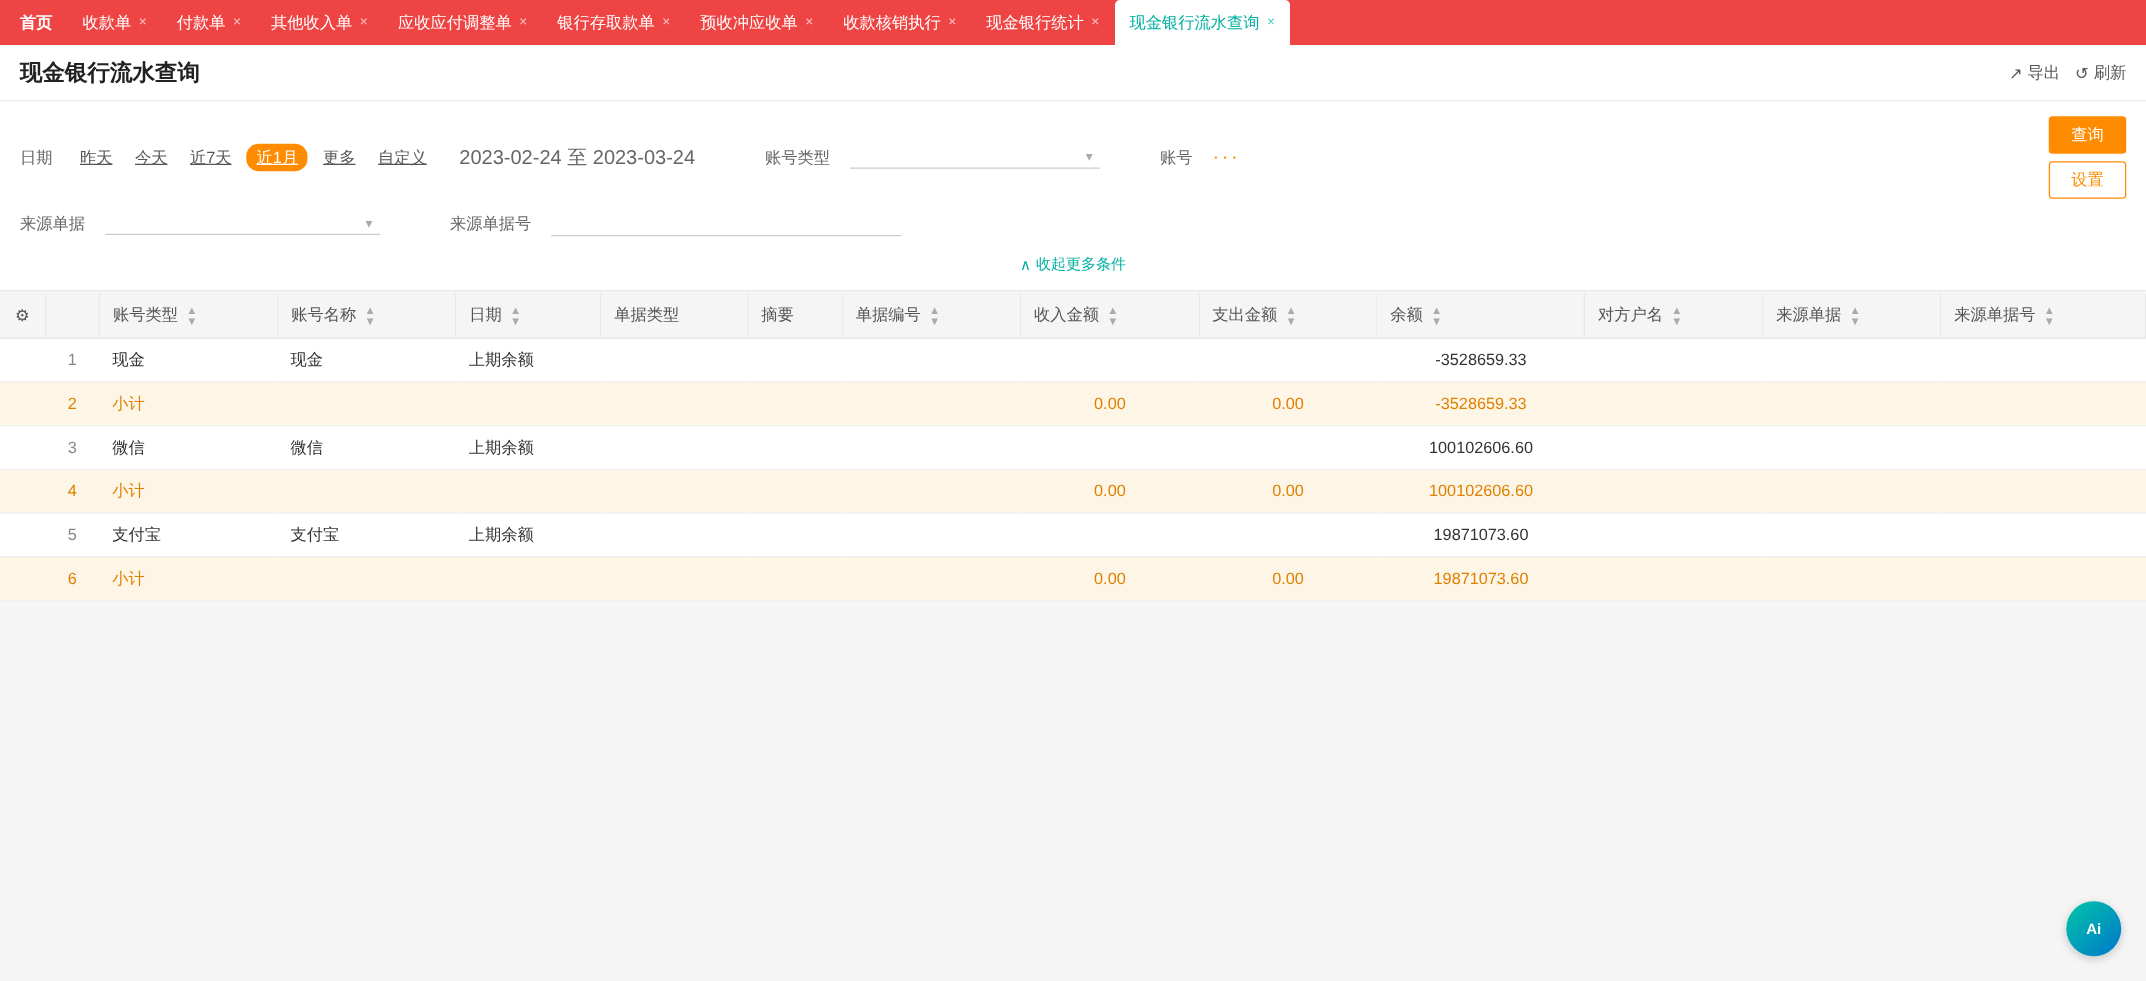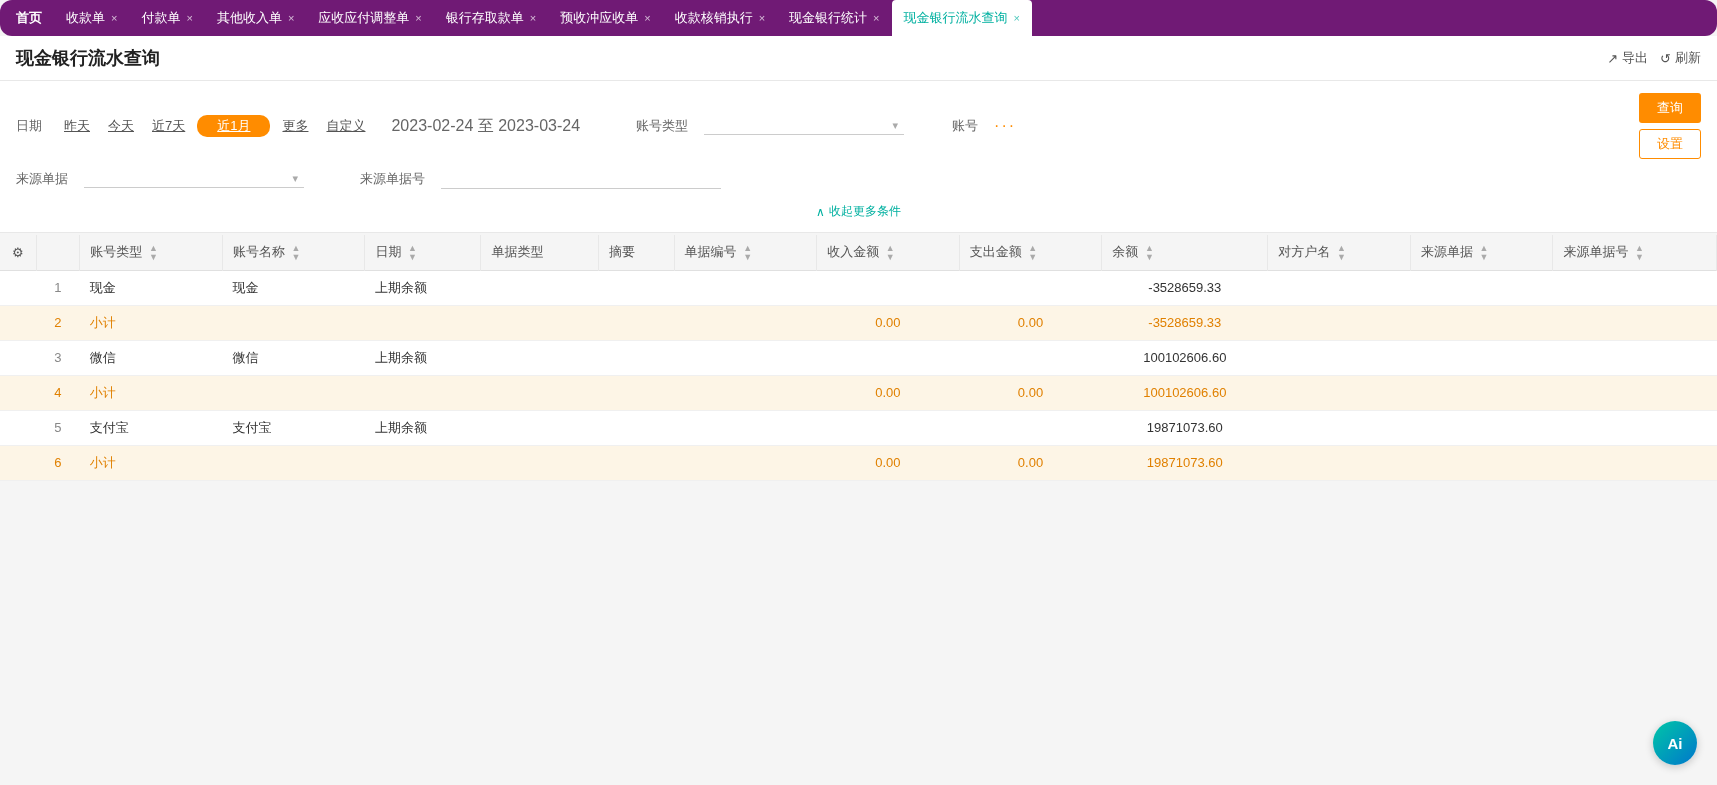--- a/index.html
+++ b/index.html
@@ -1,26 +1,25 @@
 <!DOCTYPE html>
 <html><head>
   <meta charset="utf-8">
   <style>
     * { box-sizing: border-box; margin: 0; padding: 0; }
     body { font-family: 'Microsoft YaHei', sans-serif; font-size: 13px; background: #f5f5f5; color: #333; }
 
     
     .top-nav {
-      background: #701a75;
+      background: #ef4444;
       display: flex;
       align-items: center;
       height: 36px;
       padding: 0 4px;
       overflow: hidden;
-      border-radius: 12px;
     }
     .top-nav .nav-item {
       color: #fff;
       padding: 0 12px;
       height: 36px;
       line-height: 36px;
       cursor: pointer;
       white-space: nowrap;
       font-size: 13px;
       display: flex;
@@ -94,21 +93,21 @@
       cursor: pointer;
       color: #555;
       font-size: 13px;
       border-radius: 3px;
       text-decoration: underline;
     }
     .date-btn.active {
       background: #ff8c00;
       color: #fff;
       border-radius: 10px;
-      padding: 2px 20px;
+      padding: 2px 8px;
     }
     .date-range {
       color: #666;
       font-size: 16px;
       margin-left: 4px;
     }
     .filter-select {
       display: flex;
       align-items: center;
       gap: 4px;
@@ -229,21 +228,21 @@
       right: 20px;
       bottom: 20px;
       background: linear-gradient(135deg, #00c6a7, #0077cc);
       color: #fff;
       border-radius: 50%;
       width: 44px;
       height: 44px;
       display: flex;
       align-items: center;
       justify-content: center;
-      font-size: 15px;
+      font-size: 12px;
       font-weight: bold;
       cursor: pointer;
       box-shadow: 0 2px 8px rgba(0,0,0,0.2);
     }
   </style>
 </head>
 <body>
 
 <nav class="top-nav">
 

